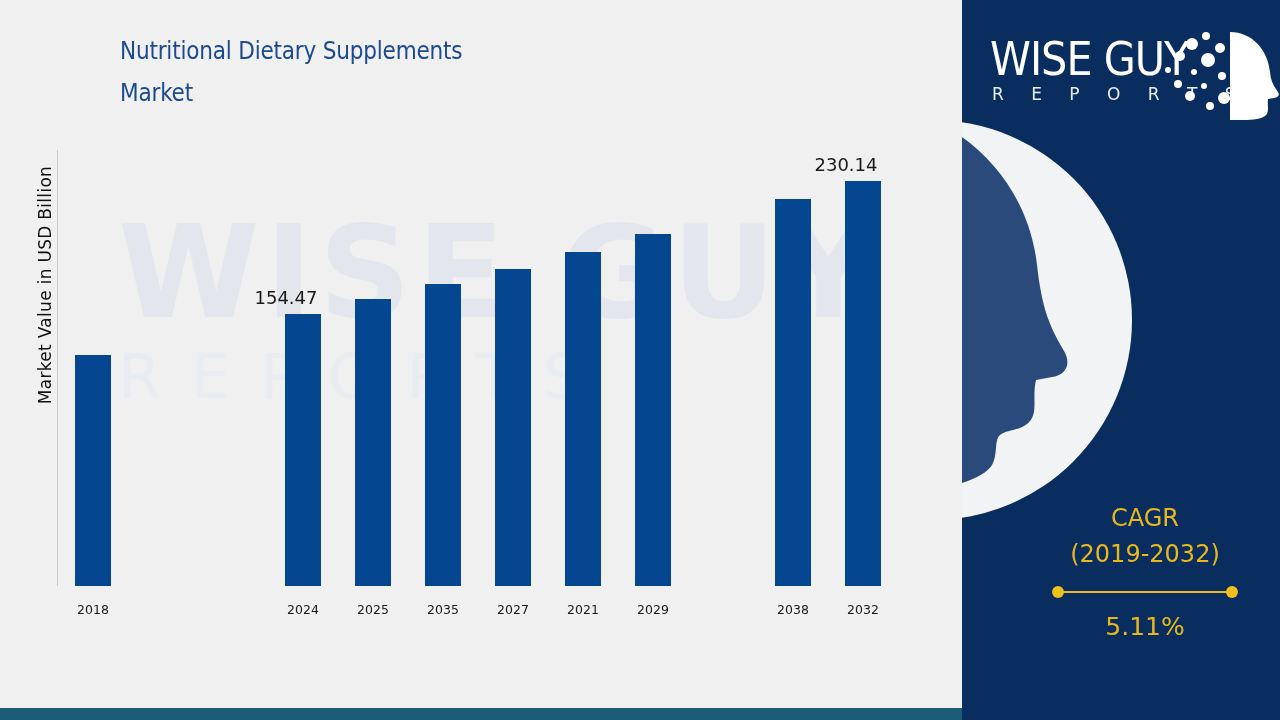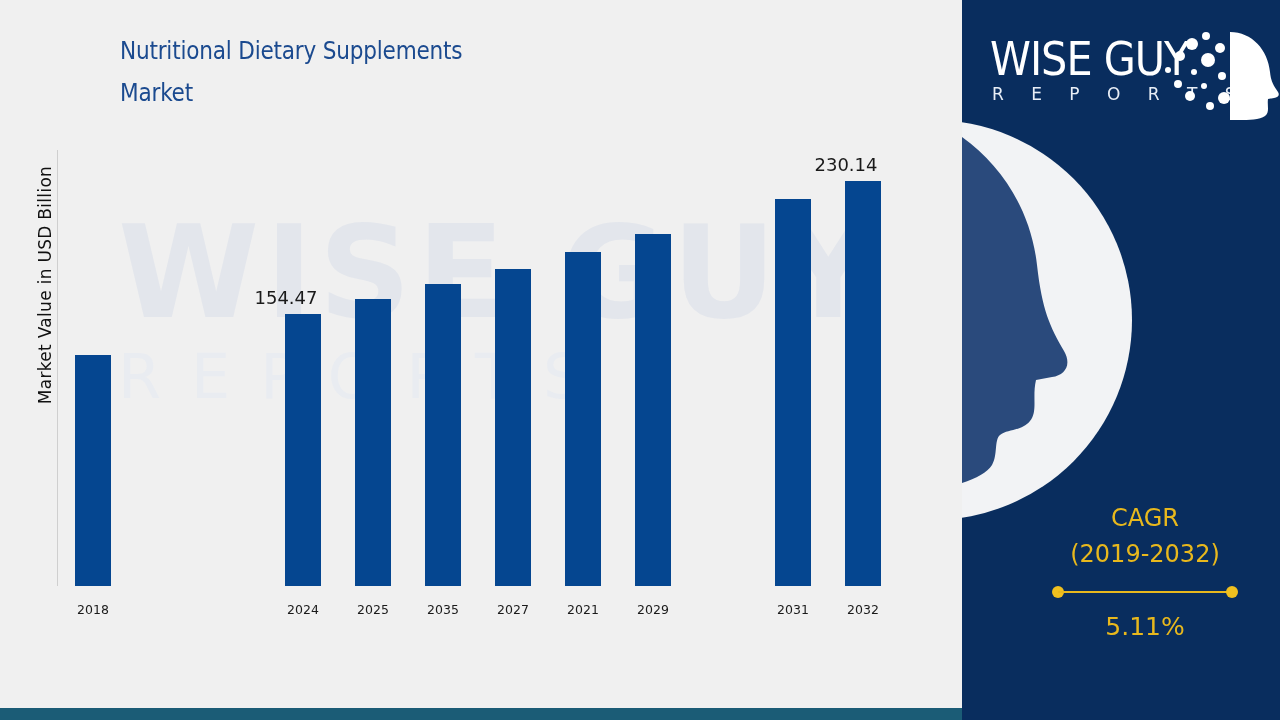--- a/index.html
+++ b/index.html
@@ -193,21 +193,21 @@
           <div class="bar-slot" style="left: 490px;">
             <div class="bar" style="height: 334px; background: rgb(5, 70, 144);"></div>
             <div class="tick-label">2021</div>
           </div>
           <div class="bar-slot" style="left: 560px;">
             <div class="bar" style="height: 352px; background: rgb(5, 70, 144);"></div>
             <div class="tick-label">2029</div>
           </div>
           <div class="bar-slot" style="left: 700px;">
             <div class="bar" style="height: 387px; background: rgb(5, 70, 144);"></div>
-            <div class="tick-label">2031</div>
+            <div class="tick-label">2038</div>
           </div>
           <div class="bar-slot" style="left: 770px;">
             <div class="bar" style="height: 405px; background: rgb(5, 70, 144);"></div>
             <div class="bar-label" style="bottom: 411px;">230.14</div>
             <div class="tick-label">2032</div>
           </div>
         </div>
     </div>
 
     <div id="bottom-strip"></div>

